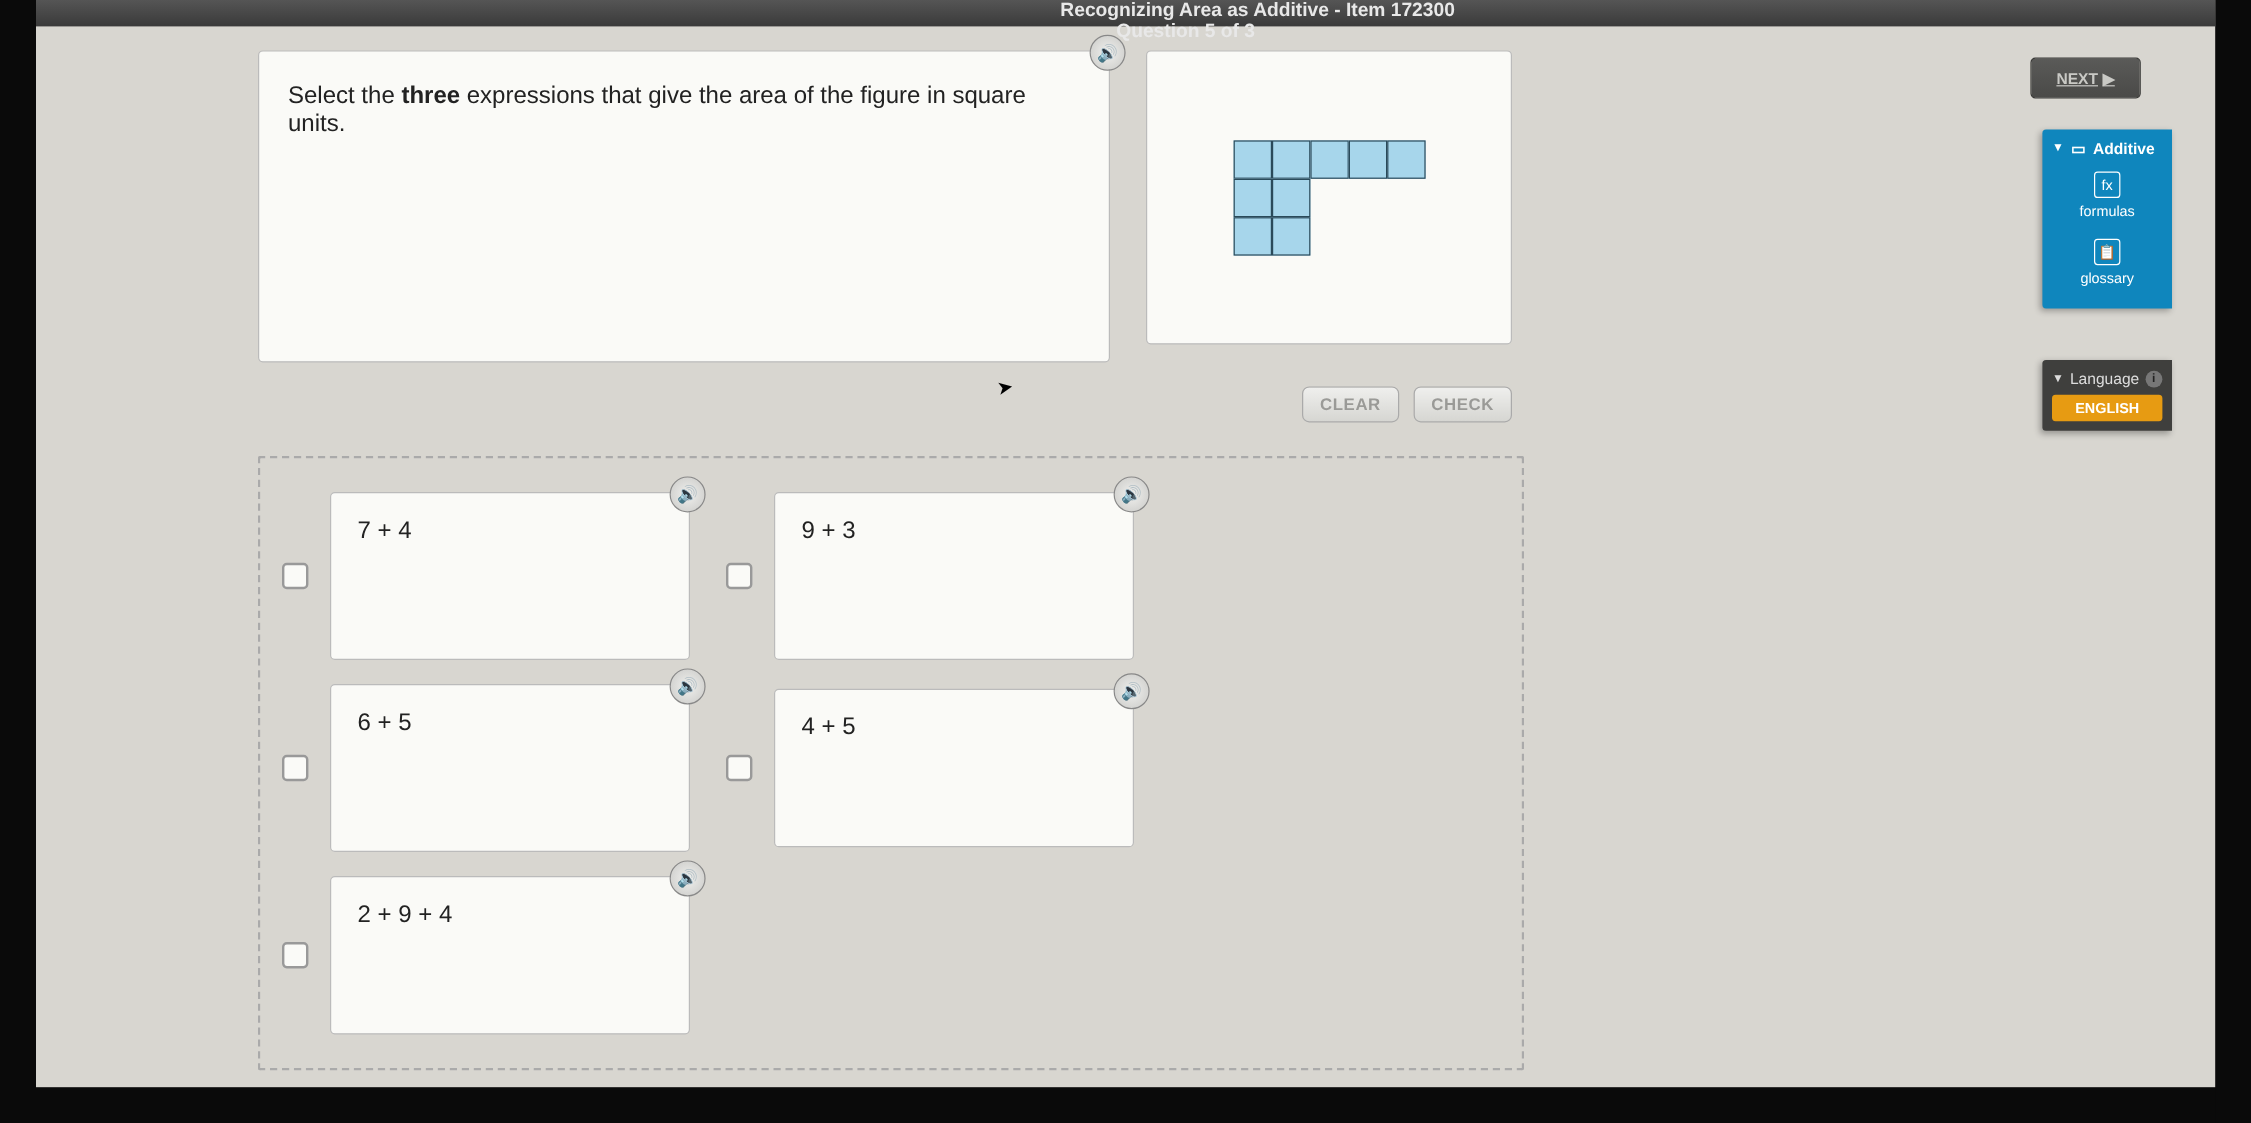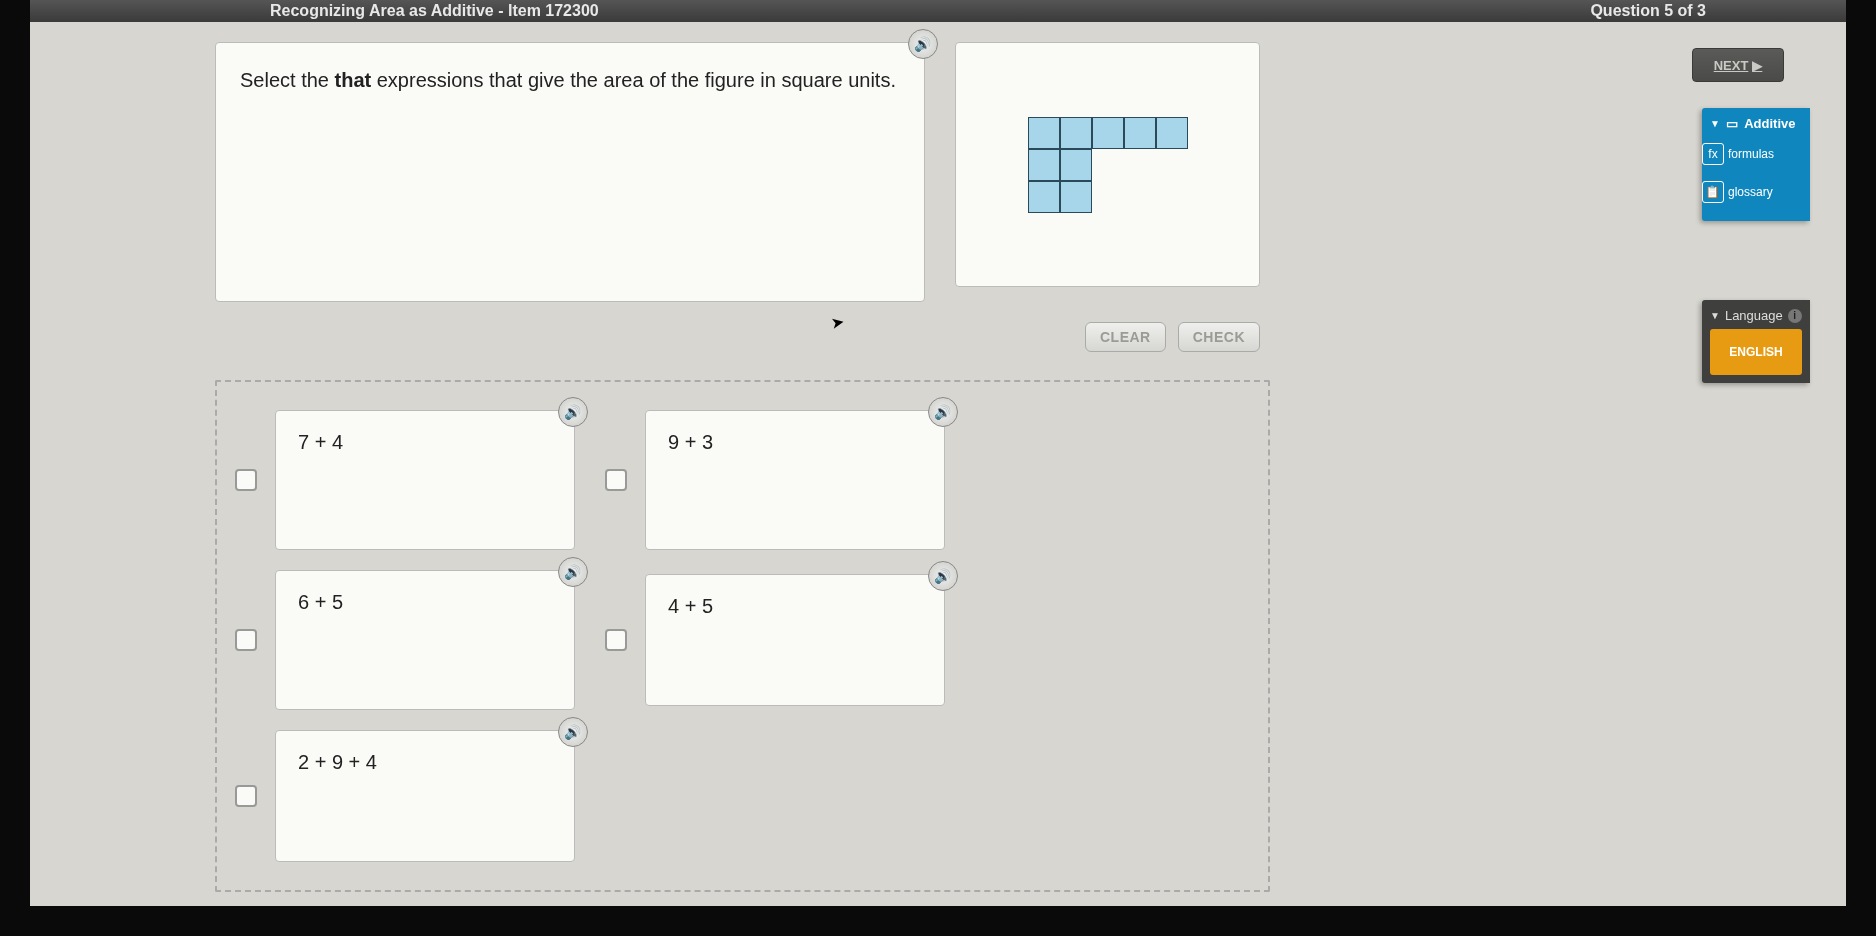--- a/index.html
+++ b/index.html
@@ -20,20 +20,21 @@
     }
     .topbar {
       height: 22px;
       background: linear-gradient(#555, #3a3a3a);
       color: #e8e8e8;
       font-size: 16px;
       font-weight: bold;
       display: flex;
       align-items: center;
       padding: 0 20px 0 240px;
+      flex-direction: column;
     }
     .topbar .spacer { flex: 1; }
     .topbar .qcount { padding-right: 120px; font-weight: bold; }
     .content {
       position: relative;
       padding: 20px 0 0 185px;
     }
     .row1 { display: flex; gap: 30px; align-items: flex-start; }
     .question-panel {
       width: 710px;
@@ -166,21 +167,21 @@
       top: 108px;
       width: 108px;
       padding: 4px 0 10px 0;
     }
     .ref-header {
       display: flex; align-items: center; gap: 6px;
       padding: 4px 8px;
       font-weight: bold;
     }
     .ref-item {
-      display: flex; flex-direction: row; align-items: center;
+      display: flex; flex-direction: column; align-items: center;
       gap: 4px;
       padding: 8px 0;
       font-size: 12px;
       cursor: pointer;
     }
     .ref-item .ico {
       width: 22px; height: 22px;
       border: 1px solid #fff;
       border-radius: 3px;
       display: flex; align-items: center; justify-content: center;
@@ -206,21 +207,21 @@
       width: 14px; height: 14px; border-radius: 50%;
       background: #777; color: #222;
       font-size: 10px; font-weight: bold;
       display: inline-flex; align-items: center; justify-content: center;
     }
     .lang-btn {
       margin: 0 8px;
       background: #e79b12;
       color: #fff;
       border-radius: 3px;
-      padding: 16px 0;
+      padding: 4px 0;
       text-align: center;
       font-size: 12px;
       font-weight: bold;
       cursor: pointer;
     }
     .tri { font-size: 10px; }
     .cursor {
       position: absolute;
       left: 615px; top: 270px;
       font-size: 16px;
@@ -236,21 +237,21 @@
   <div class="topbar">
     <span>Recognizing Area as Additive - Item 172300</span>
     <span class="spacer"></span>
     <span class="qcount">Question 5 of 3</span>
   </div>
 
   <div class="content">
     <div class="row1">
       <div class="question-panel">
         <div class="audio-btn">🔊</div>
-        <span>Select the </span><span class="bold">that</span><span> expressions that give the area of the figure in square units.</span>
+        <span>Select the </span><span class="bold">three</span><span> expressions that give the area of the figure in square units.</span>
         <div class="cursor">➤</div>
       </div>
       <div class="figure-panel">
         <div class="fig" id="fig">
             <div class="sq" style="left: 0px; top: 0px;"></div>
             <div class="sq" style="left: 32px; top: 0px;"></div>
             <div class="sq" style="left: 64px; top: 0px;"></div>
             <div class="sq" style="left: 96px; top: 0px;"></div>
             <div class="sq" style="left: 128px; top: 0px;"></div>
             <div class="sq" style="left: 0px; top: 32px;"></div>

